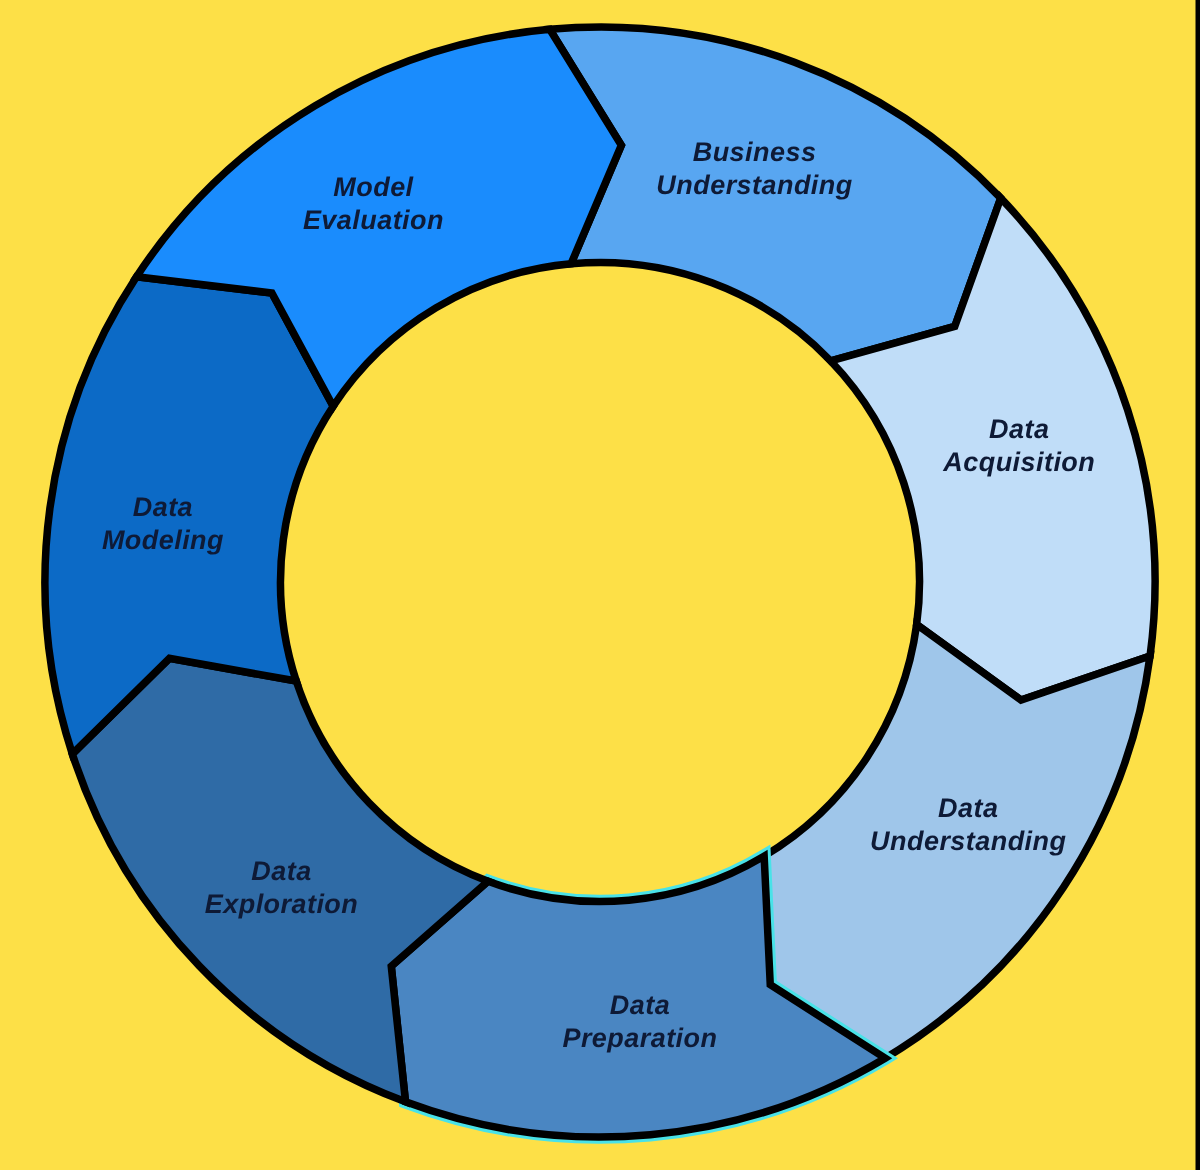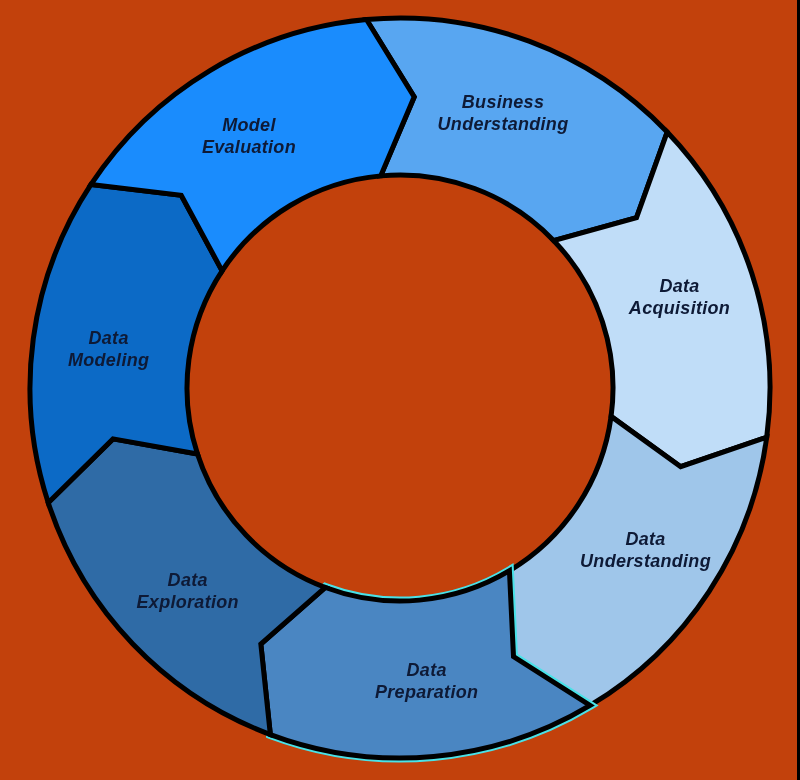--- a/index.html
+++ b/index.html
@@ -8,21 +8,21 @@
     width: 800px;
     height: 780px;
     background: #000000;
     overflow: hidden;
     font-family: "Liberation Sans", sans-serif;
   }
   #stage {
     position: relative;
     width: 797px;
     height: 780px;
-    background: #c2410c;
+    background: #fde047;
   }
   svg {
     display: block;
   }
   .seg-label {
     font-family: "Liberation Sans", sans-serif;
     font-weight: bold;
     font-style: italic;
     font-size: 18px;
     letter-spacing: 0.3px;

